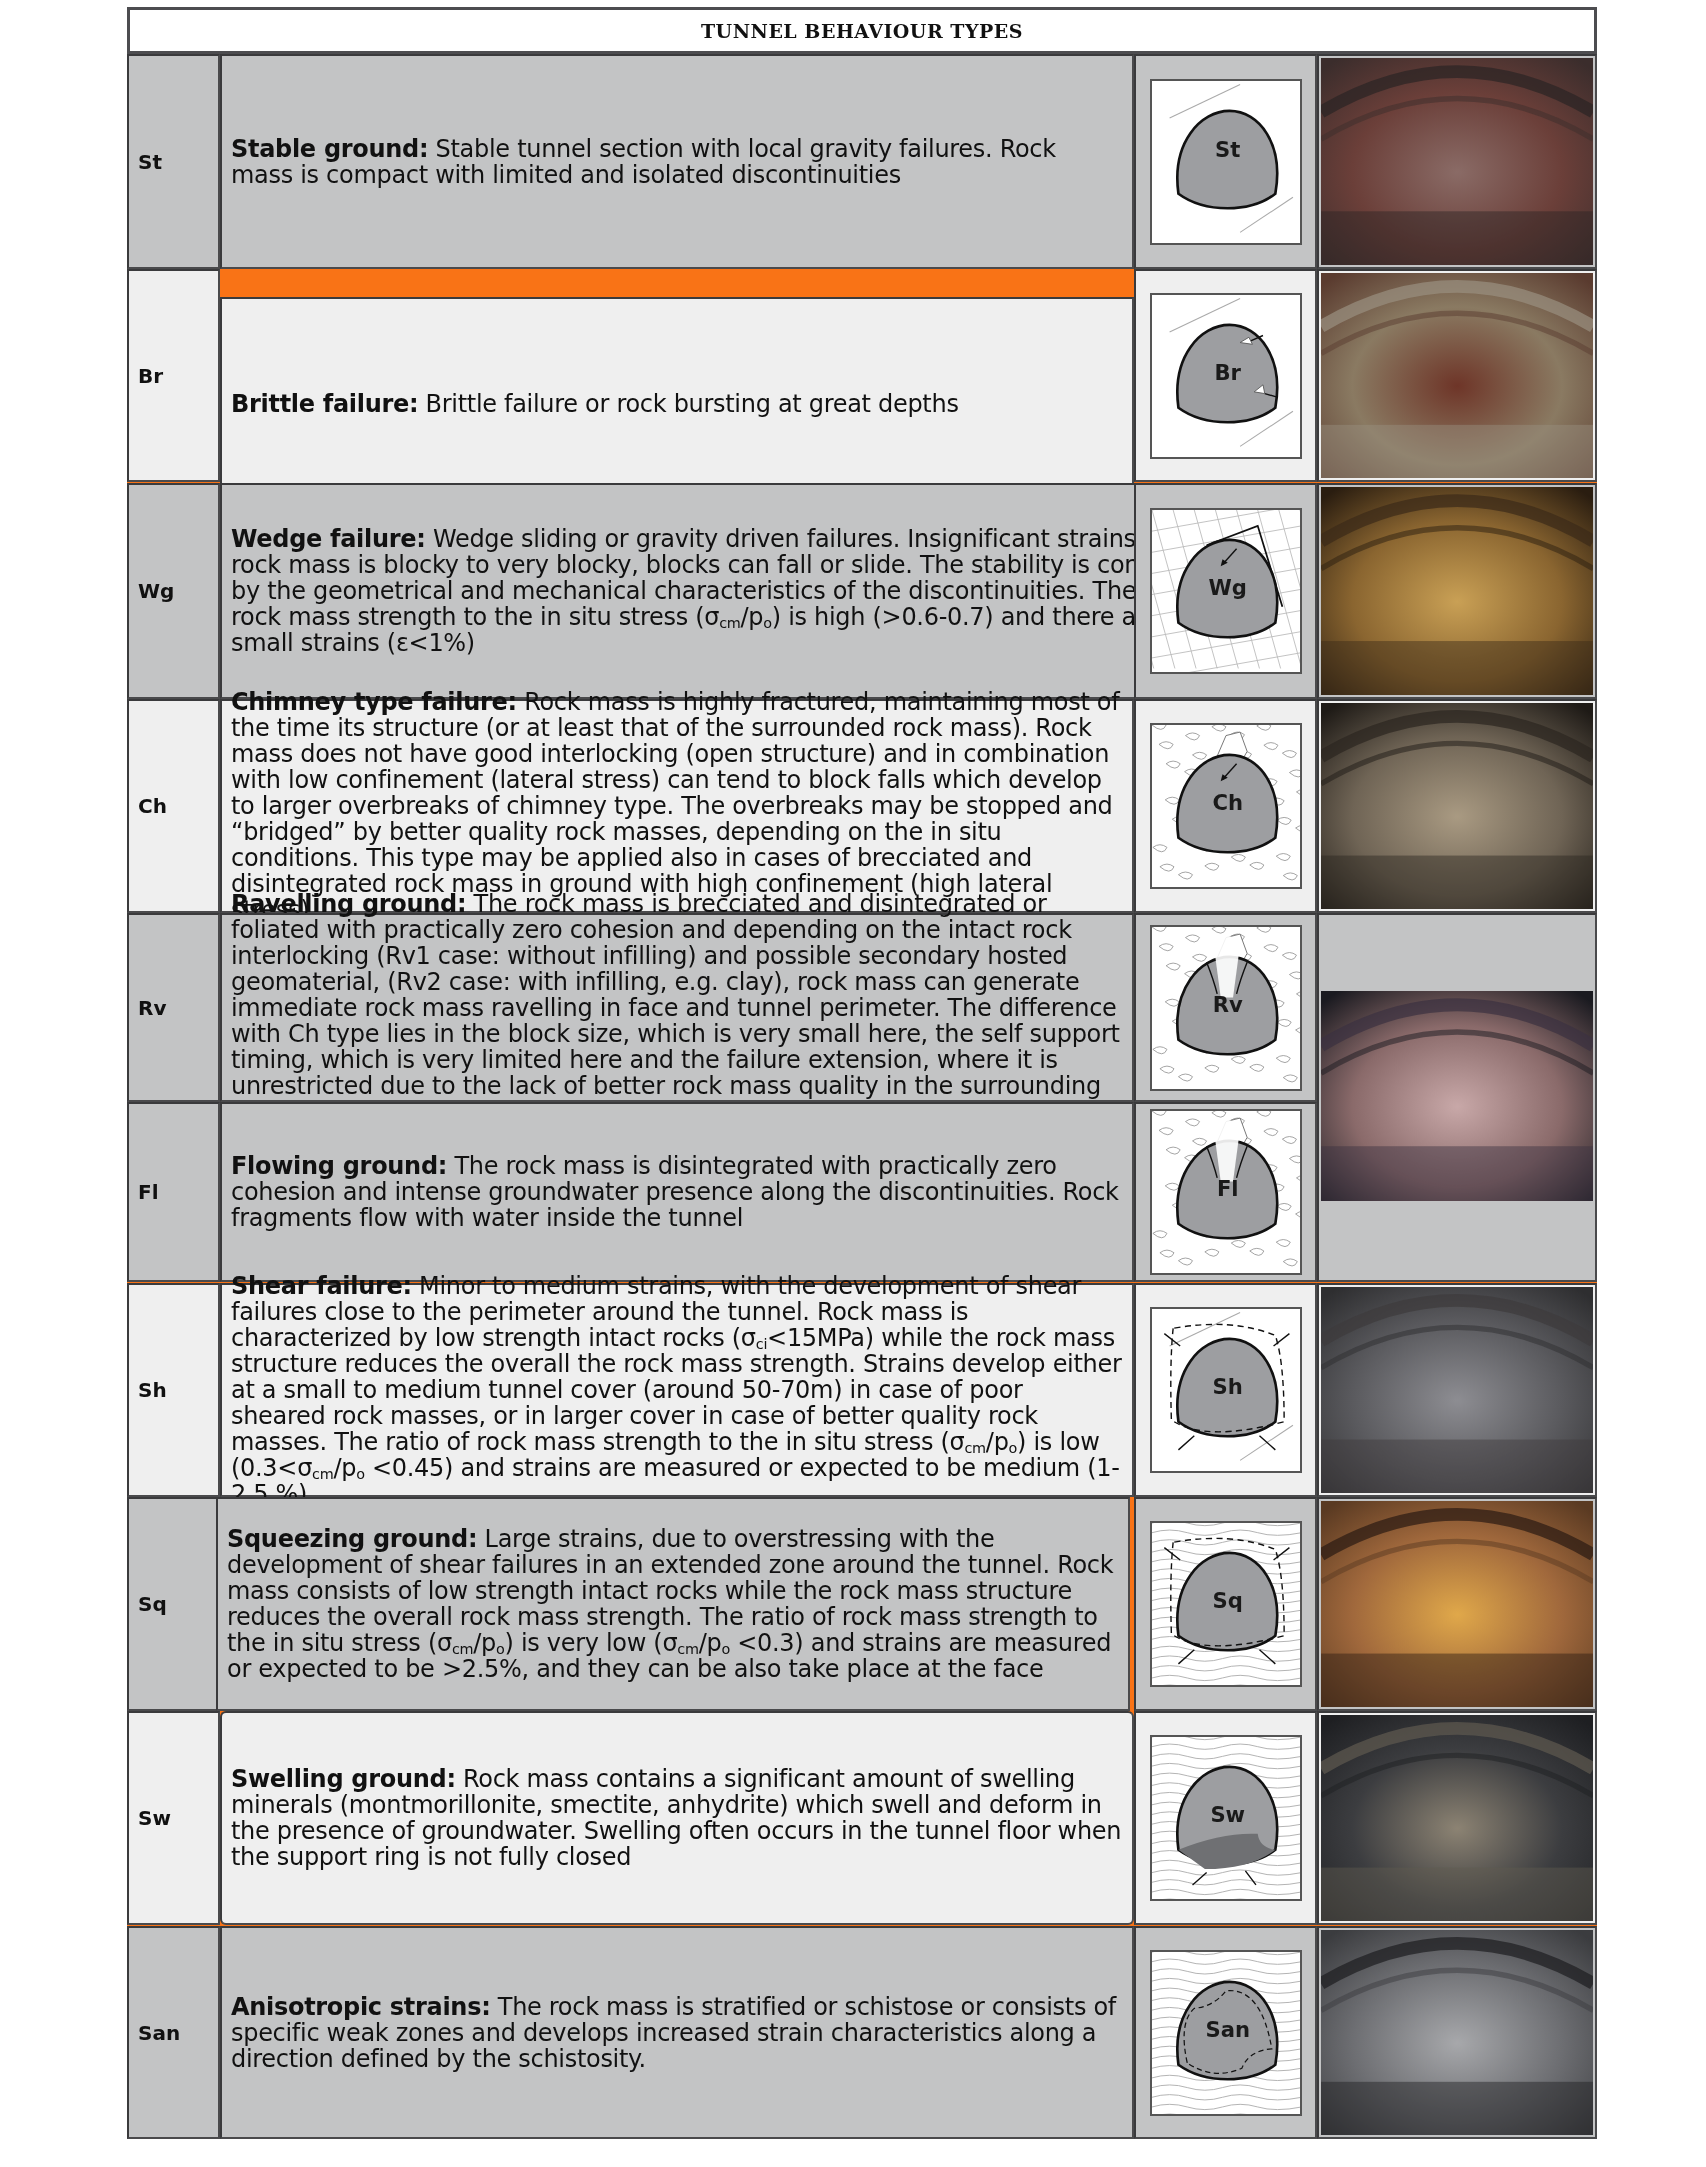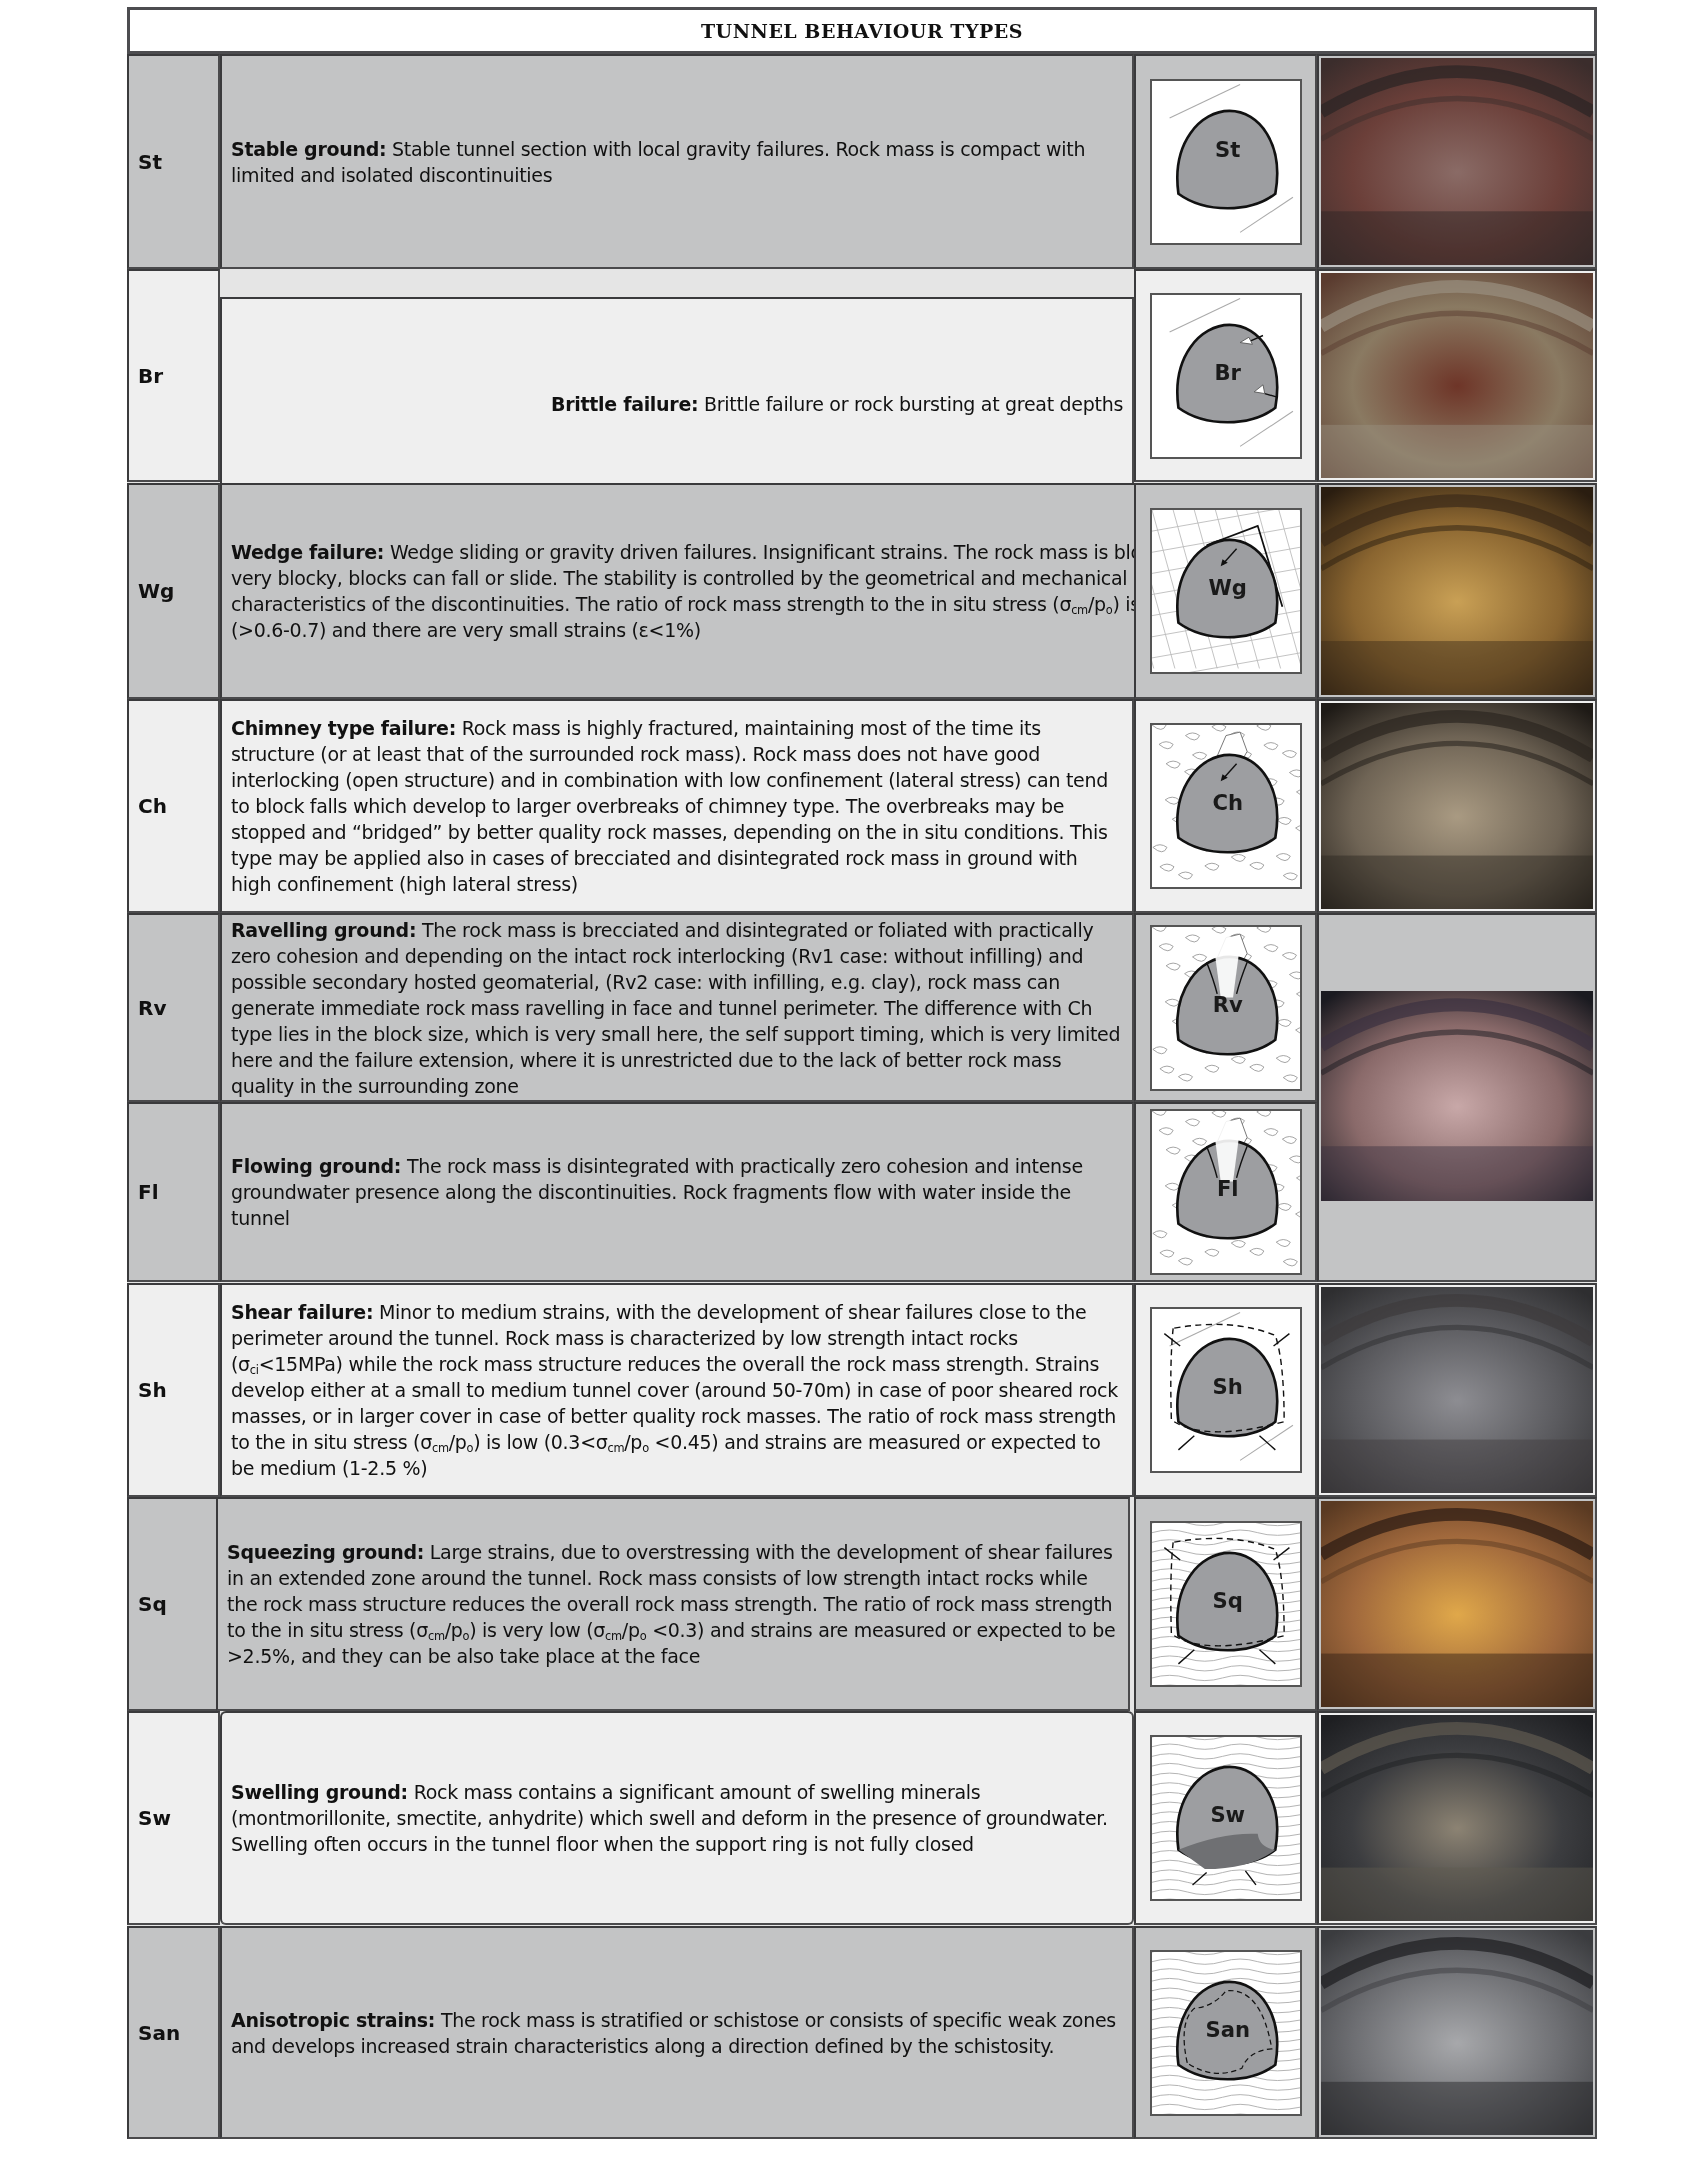--- a/index.html
+++ b/index.html
@@ -1,30 +1,30 @@
 <!DOCTYPE html>
 <html style="font-size:14.5px"><head>
 <meta charset="utf-8">
 <style>
   html, body { margin: 0; padding: 0; background: #ffffff; }
   body { width: 1706px; height: 2167px; position: relative; overflow: hidden;
          font-family: "DejaVu Sans", sans-serif; color: #111; }
   #tbl { position: absolute; left: 127px; top: 7.2px; width: 1470px; height: 2132px;
-         background: #e5e5e5; box-sizing: border-box; }
+         background: #f97316; box-sizing: border-box; }
   .cell { position: absolute; box-sizing: border-box; border: 2.7px solid #4a4a4c;
           border-top-color: #3a3a3c; border-left-color: #3a3a3c; }
   .hdr { left: 0; top: 0; width: 1470px; height: 47px; background: #ffffff;
          border: 3.6px solid #4d4d50; display: flex; align-items: center; justify-content: center; }
   .hdr span { font-family: "DejaVu Serif", serif; font-weight: bold; font-size: 19px;
               letter-spacing: 0.5px; color: #111; }
   .gray { background: #c3c4c5; }
   .light { background: #efefef; }
   .code { display: flex; align-items: center; padding-left: 9px; font-weight: bold; font-size: 20px; }
-  .desc { display: flex; align-items: center; padding: 5.4px 9px 5.4px 9px; font-size: 19px;
-          line-height: 26px; letter-spacing: -0.3px; justify-content: flex-end; }
+  .desc { display: flex; align-items: center; padding: 5.4px 9px 5.4px 9px; font-size: 24px;
+          line-height: 26px; letter-spacing: -0.3px; }
   .desc p { margin: 0; }
   .desc b { font-weight: bold; }
   .diag { display: flex; align-items: center; justify-content: center; }
   .diag .box { width: 152px; height: 166px; background: #fff; border: 2.7px solid #555;
                box-sizing: border-box; position: relative; overflow: hidden; }
   .diag svg { position: absolute; left: 0; top: 0; width: 100%; height: 100%; }
   .photo { padding: 1.8px; }
   .photo .ph { width: 100%; height: 100%; position: relative; overflow: hidden; }
   .photo.gray { background: #c3c4c5; }
   sub { font-size: 60%; vertical-align: -2.7px; line-height: 0; }

